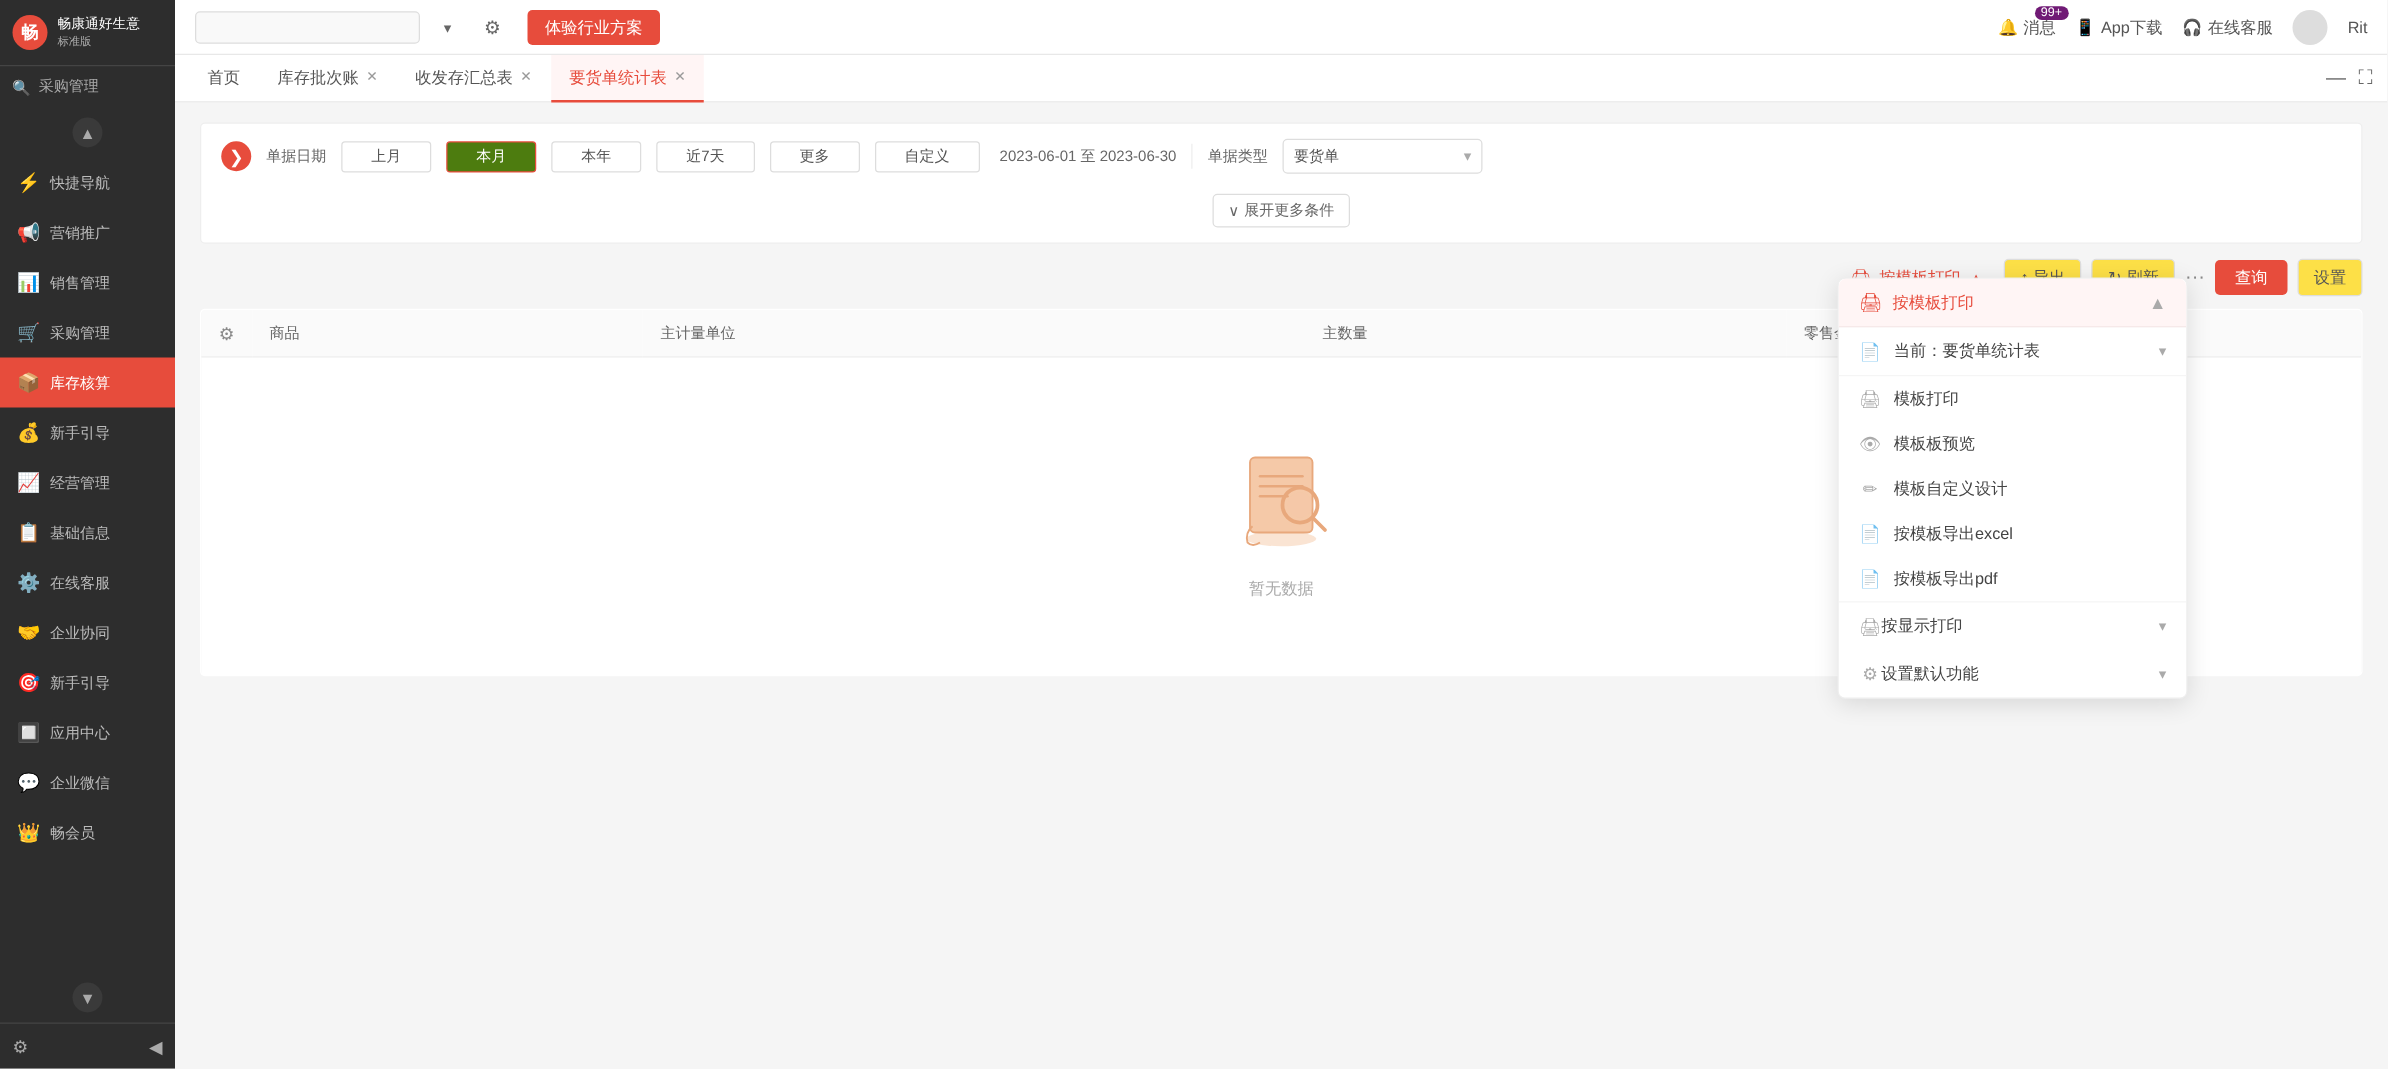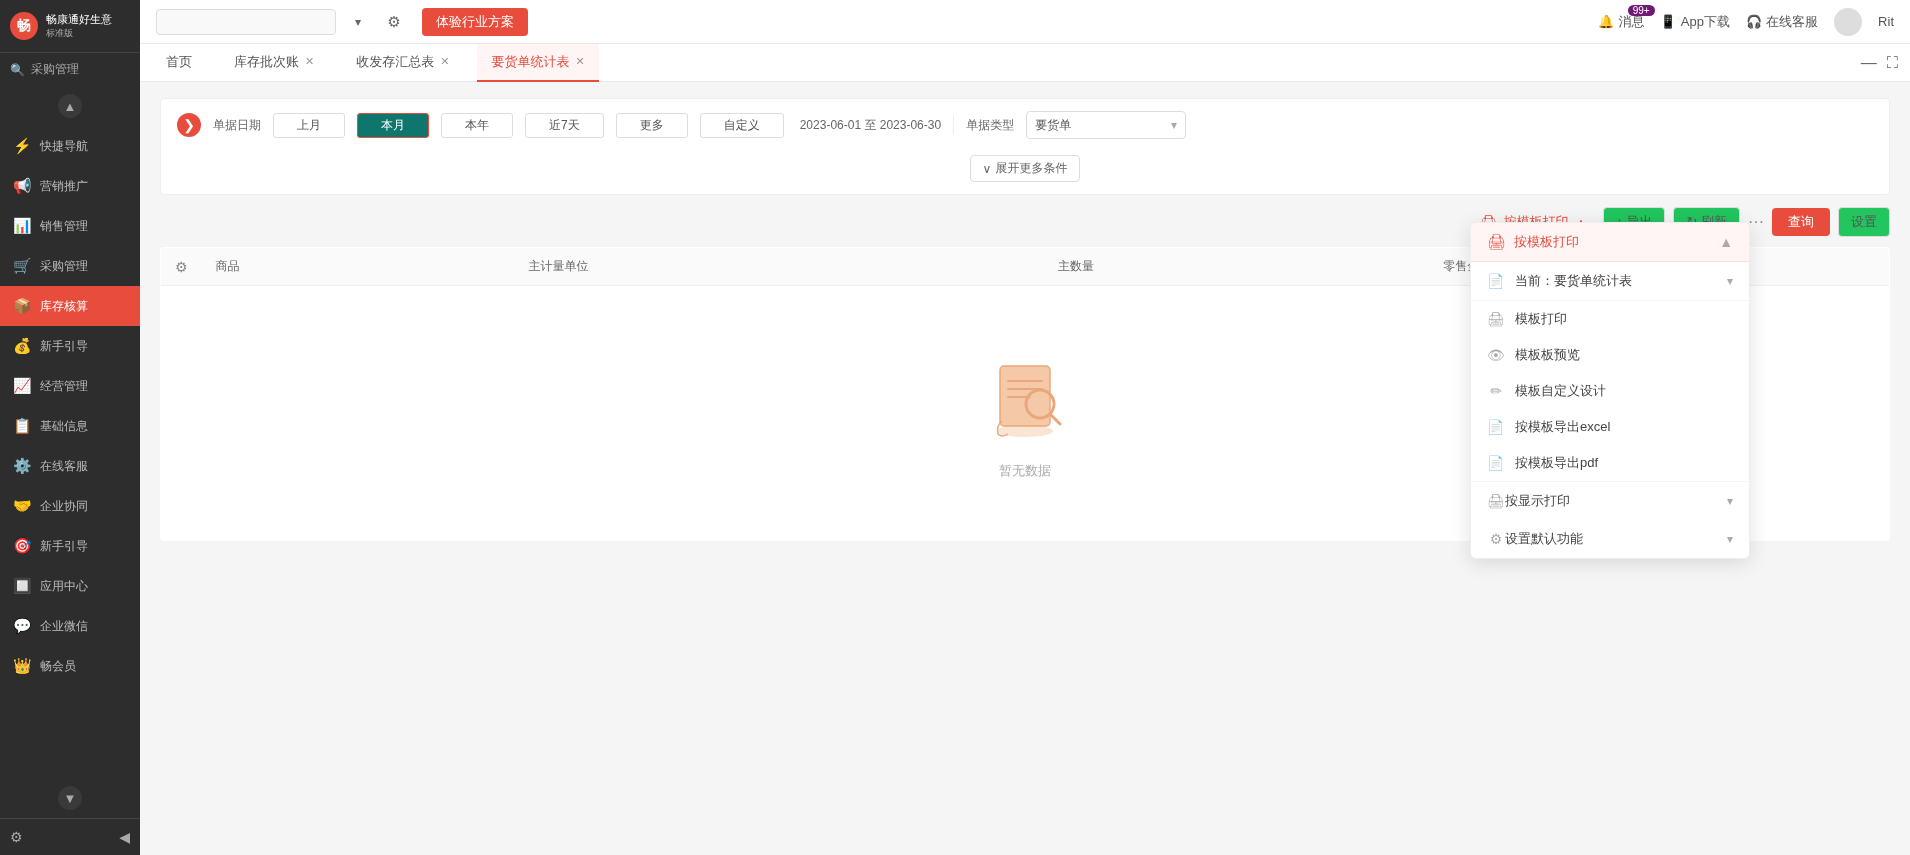--- a/index.html
+++ b/index.html
@@ -31,49 +31,49 @@
     .topbar-input { height: 26px; width: 180px; border: 1px solid #ddd; border-radius: 4px; padding: 0 8px; font-size: 12px; background: #f9f9f9; }
     .topbar-dropdown-btn { width: 24px; height: 24px; border: none; background: none; cursor: pointer; color: #666; font-size: 12px; }
     .topbar-gear { width: 28px; height: 28px; border: none; background: none; cursor: pointer; color: #666; font-size: 15px; }
     .topbar-trial-btn { background: #e74c3c; color: #fff; border: none; border-radius: 4px; padding: 5px 14px; font-size: 13px; cursor: pointer; margin-left: 4px; }
     .topbar-right { margin-left: auto; display: flex; align-items: center; gap: 16px; }
     .topbar-right-item { display: flex; align-items: center; gap: 4px; cursor: pointer; color: #555; font-size: 13px; position: relative; }
     .badge { background: #701a75; color: #fff; border-radius: 10px; padding: 0 5px; font-size: 10px; position: absolute; top: -8px; right: -10px; min-width: 18px; text-align: center; }
     .topbar-avatar { width: 28px; height: 28px; border-radius: 50%; background: #ddd; display: flex; align-items: center; justify-content: center; font-size: 12px; color: #666; }
 
     
-    .tabs { height: 38px; background: #fff; border-bottom: 1px solid #e8e8e8; display: flex; align-items: center; padding: 0 0 0 12px; flex-shrink: 0; gap: 14px; }
+    .tabs { height: 38px; background: #fff; border-bottom: 1px solid #e8e8e8; display: flex; align-items: center; padding: 0 0 0 12px; flex-shrink: 0; gap: 2px; }
     .tab { height: 38px; display: flex; align-items: center; padding: 0 14px; font-size: 13px; cursor: pointer; color: #555; border-bottom: 2px solid transparent; white-space: nowrap; }
     .tab.active { color: #e74c3c; background: #fff5f5; border-bottom: 2px solid #e74c3c; }
     .tab-close { margin-left: 6px; color: #999; font-size: 11px; cursor: pointer; }
     .tabs-actions { margin-left: auto; display: flex; align-items: center; padding: 0 12px; gap: 10px; }
     .tabs-action-btn { background: none; border: none; cursor: pointer; font-size: 16px; color: #666; }
 
     
     .page-content { flex: 1; padding: 16px 20px; overflow: auto; position: relative; }
     .page-title { font-size: 18px; font-weight: bold; color: #222; margin-bottom: 16px; }
 
     
     .filter-bar { background: #fff; border-radius: 4px; padding: 12px 16px; margin-bottom: 12px; border: 1px solid #eee; }
     .filter-row { display: flex; align-items: center; gap: 12px; flex-wrap: wrap; }
     .filter-expand-btn { display: flex; align-items: center; justify-content: center; width: 24px; height: 24px; background: #e74c3c; color: #fff; border-radius: 50%; cursor: pointer; font-size: 14px; flex-shrink: 0; }
     .filter-label { font-size: 12px; color: #666; white-space: nowrap; }
     .date-btn { padding: 3px 23px; border-radius: 3px; border: 1px solid #ddd; background: #fff; font-size: 12px; cursor: pointer; color: #555; }
-    .date-btn.active { background: #0f766e; color: #fff; border-color: #e74c3c; }
+    .date-btn.active { background: #4d7c0f; color: #fff; border-color: #e74c3c; }
     .date-range { font-size: 12px; color: #666; }
     .filter-divider { width: 1px; height: 20px; background: #eee; }
     .filter-select-custom { height: 28px; border: 1px solid #ddd; border-radius: 4px; padding: 0 8px; font-size: 12px; color: #555; min-width: 120px; display: flex; align-items: center; justify-content: space-between; cursor: pointer; background: #fff; }
     .expand-more-btn { display: flex; align-items: center; gap: 4px; color: #666; font-size: 12px; cursor: pointer; border: 1px solid #ddd; border-radius: 4px; padding: 4px 12px; margin: 8px auto 0; width: fit-content; }
 
     
     .action-bar { display: flex; align-items: center; justify-content: space-between; margin-bottom: 10px; }
     .action-left { display: flex; gap: 8px; }
     .action-right { display: flex; gap: 8px; align-items: center; }
     .action-btn-primary { background: #e74c3c; color: #fff; border: none; border-radius: 4px; padding: 5px 16px; font-size: 13px; cursor: pointer; }
-    .action-btn-secondary { background: #22c55e; color: #555; border: 1px solid #ddd; border-radius: 4px; padding: 5px 12px; font-size: 13px; cursor: pointer; }
+    .action-btn-secondary { background: #fde047; color: #555; border: 1px solid #ddd; border-radius: 4px; padding: 5px 12px; font-size: 13px; cursor: pointer; }
     .action-icon-btn { background: none; border: none; cursor: pointer; color: #888; font-size: 16px; }
 
     
     .print-dropdown-btn { display: flex; align-items: center; gap: 6px; color: #e74c3c; font-size: 13px; cursor: pointer; border: none; background: none; padding: 4px 8px; border-radius: 4px; }
 
     
     .data-table { width: 100%; border-collapse: collapse; background: #fff; border-radius: 4px; overflow: hidden; border: 1px solid #eee; }
     .data-table th { background: #fafafa; border-bottom: 1px solid #eee; padding: 10px 14px; font-size: 12px; color: #666; font-weight: 500; text-align: left; white-space: nowrap; }
     .data-table td { padding: 10px 14px; border-bottom: 1px solid #f5f5f5; font-size: 12px; color: #333; }
     .data-table th:first-child, .data-table td:first-child { width: 40px; text-align: center; }

